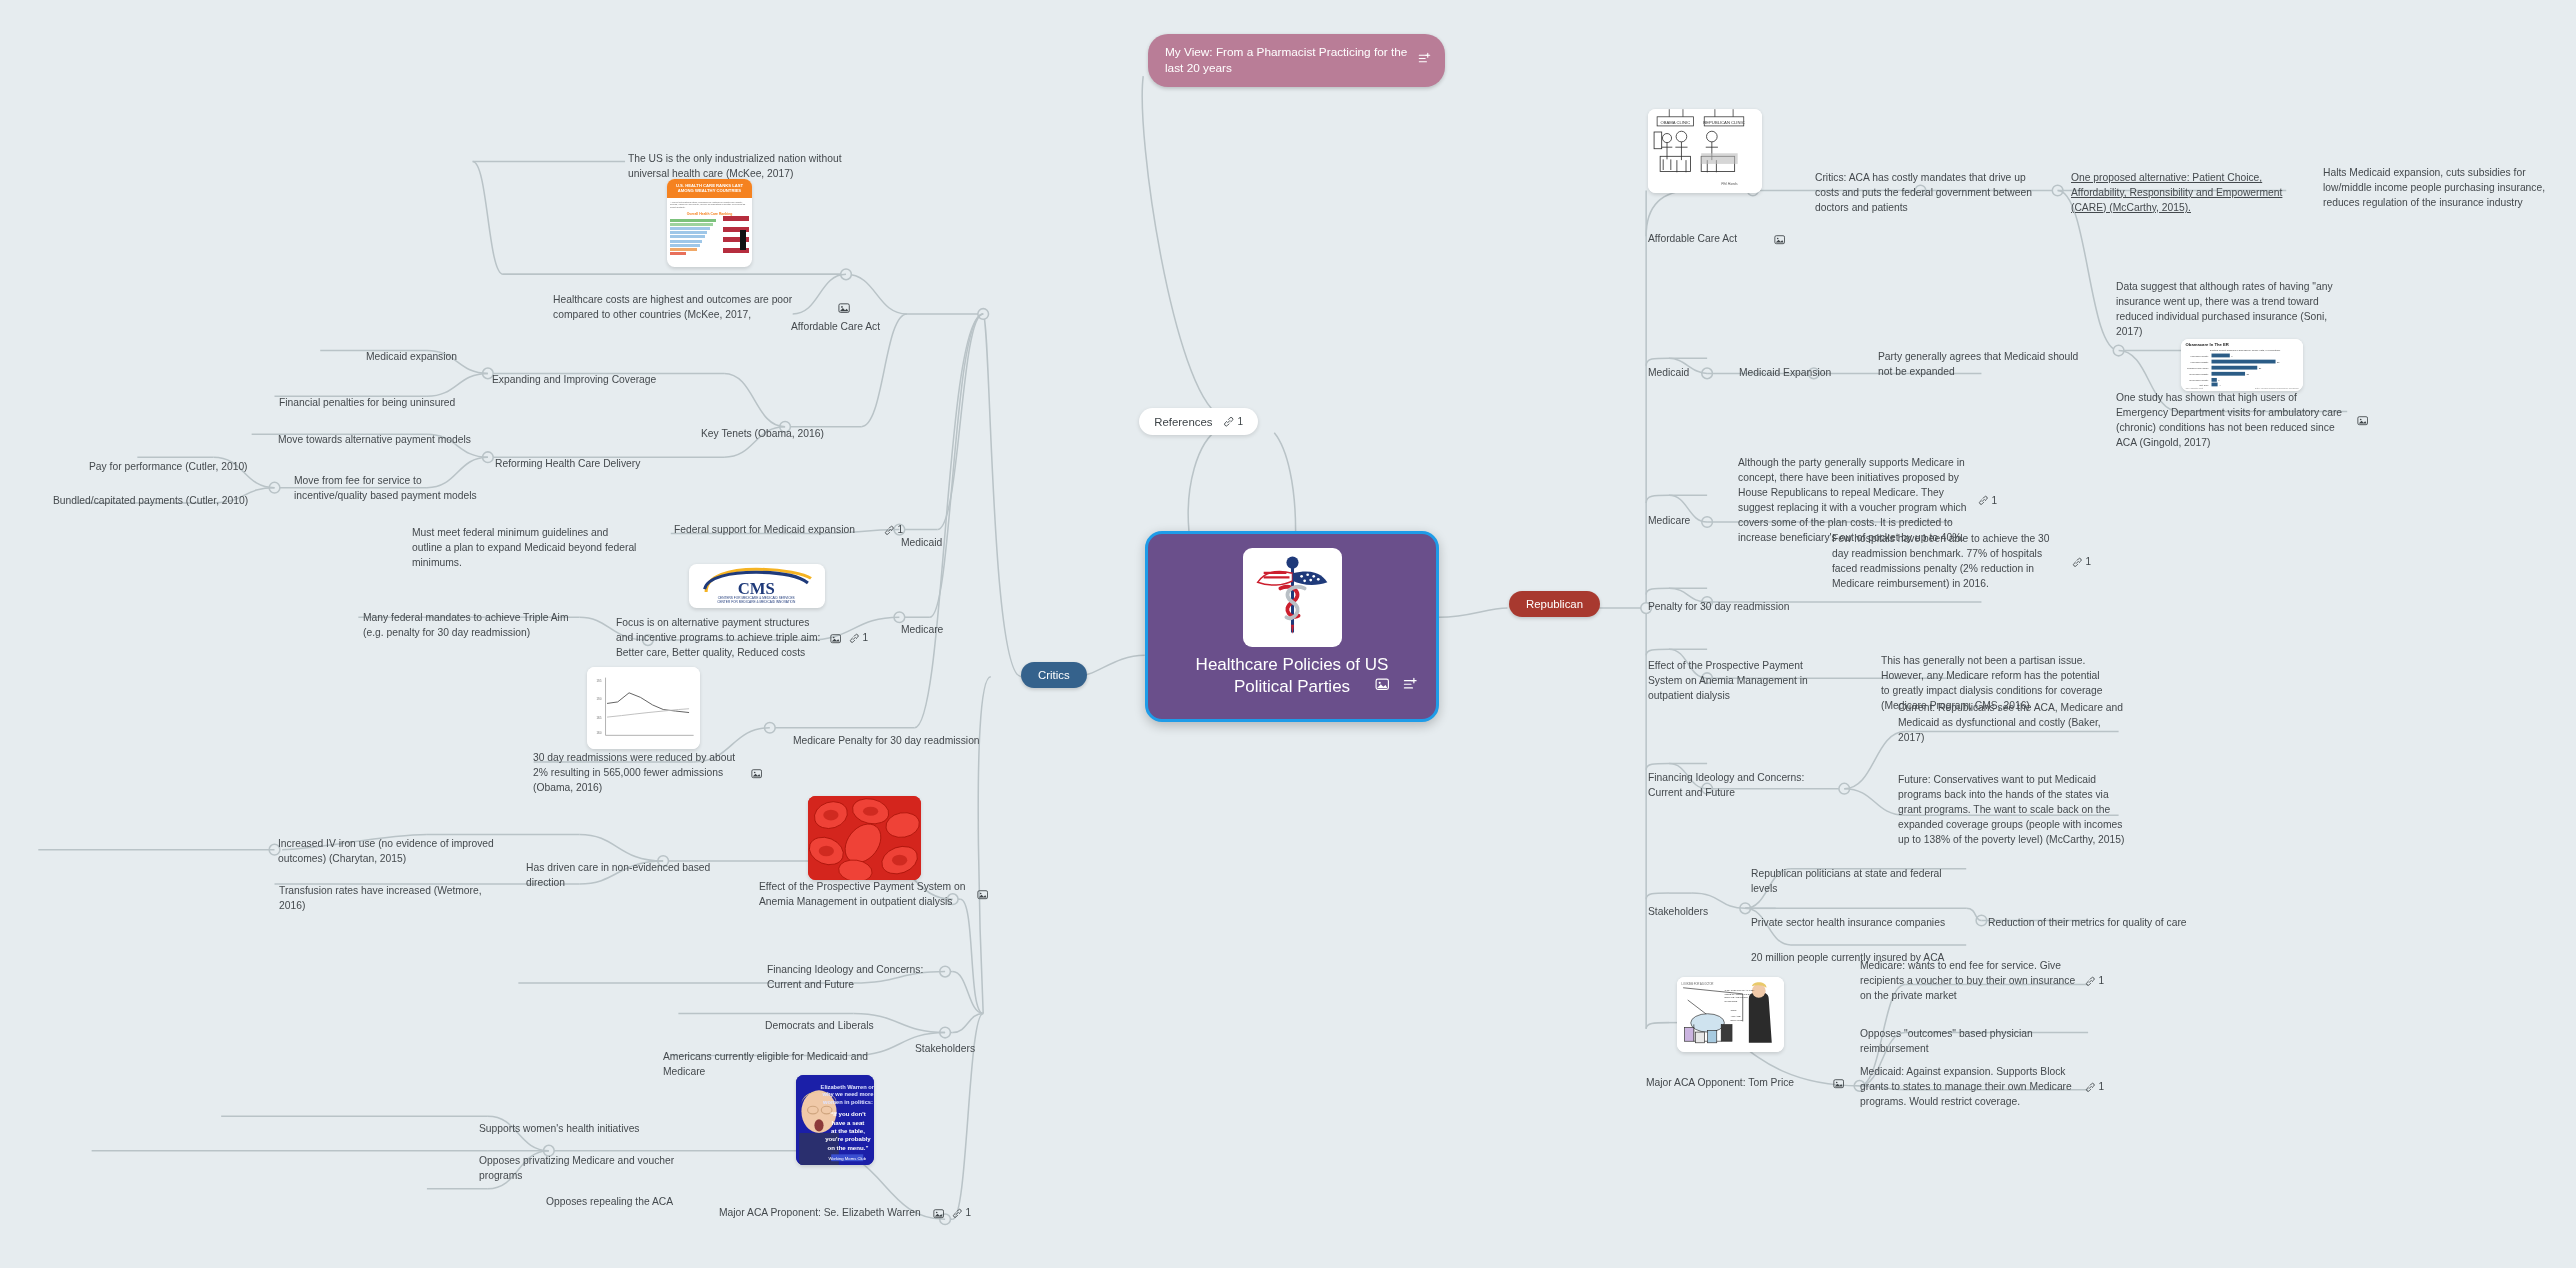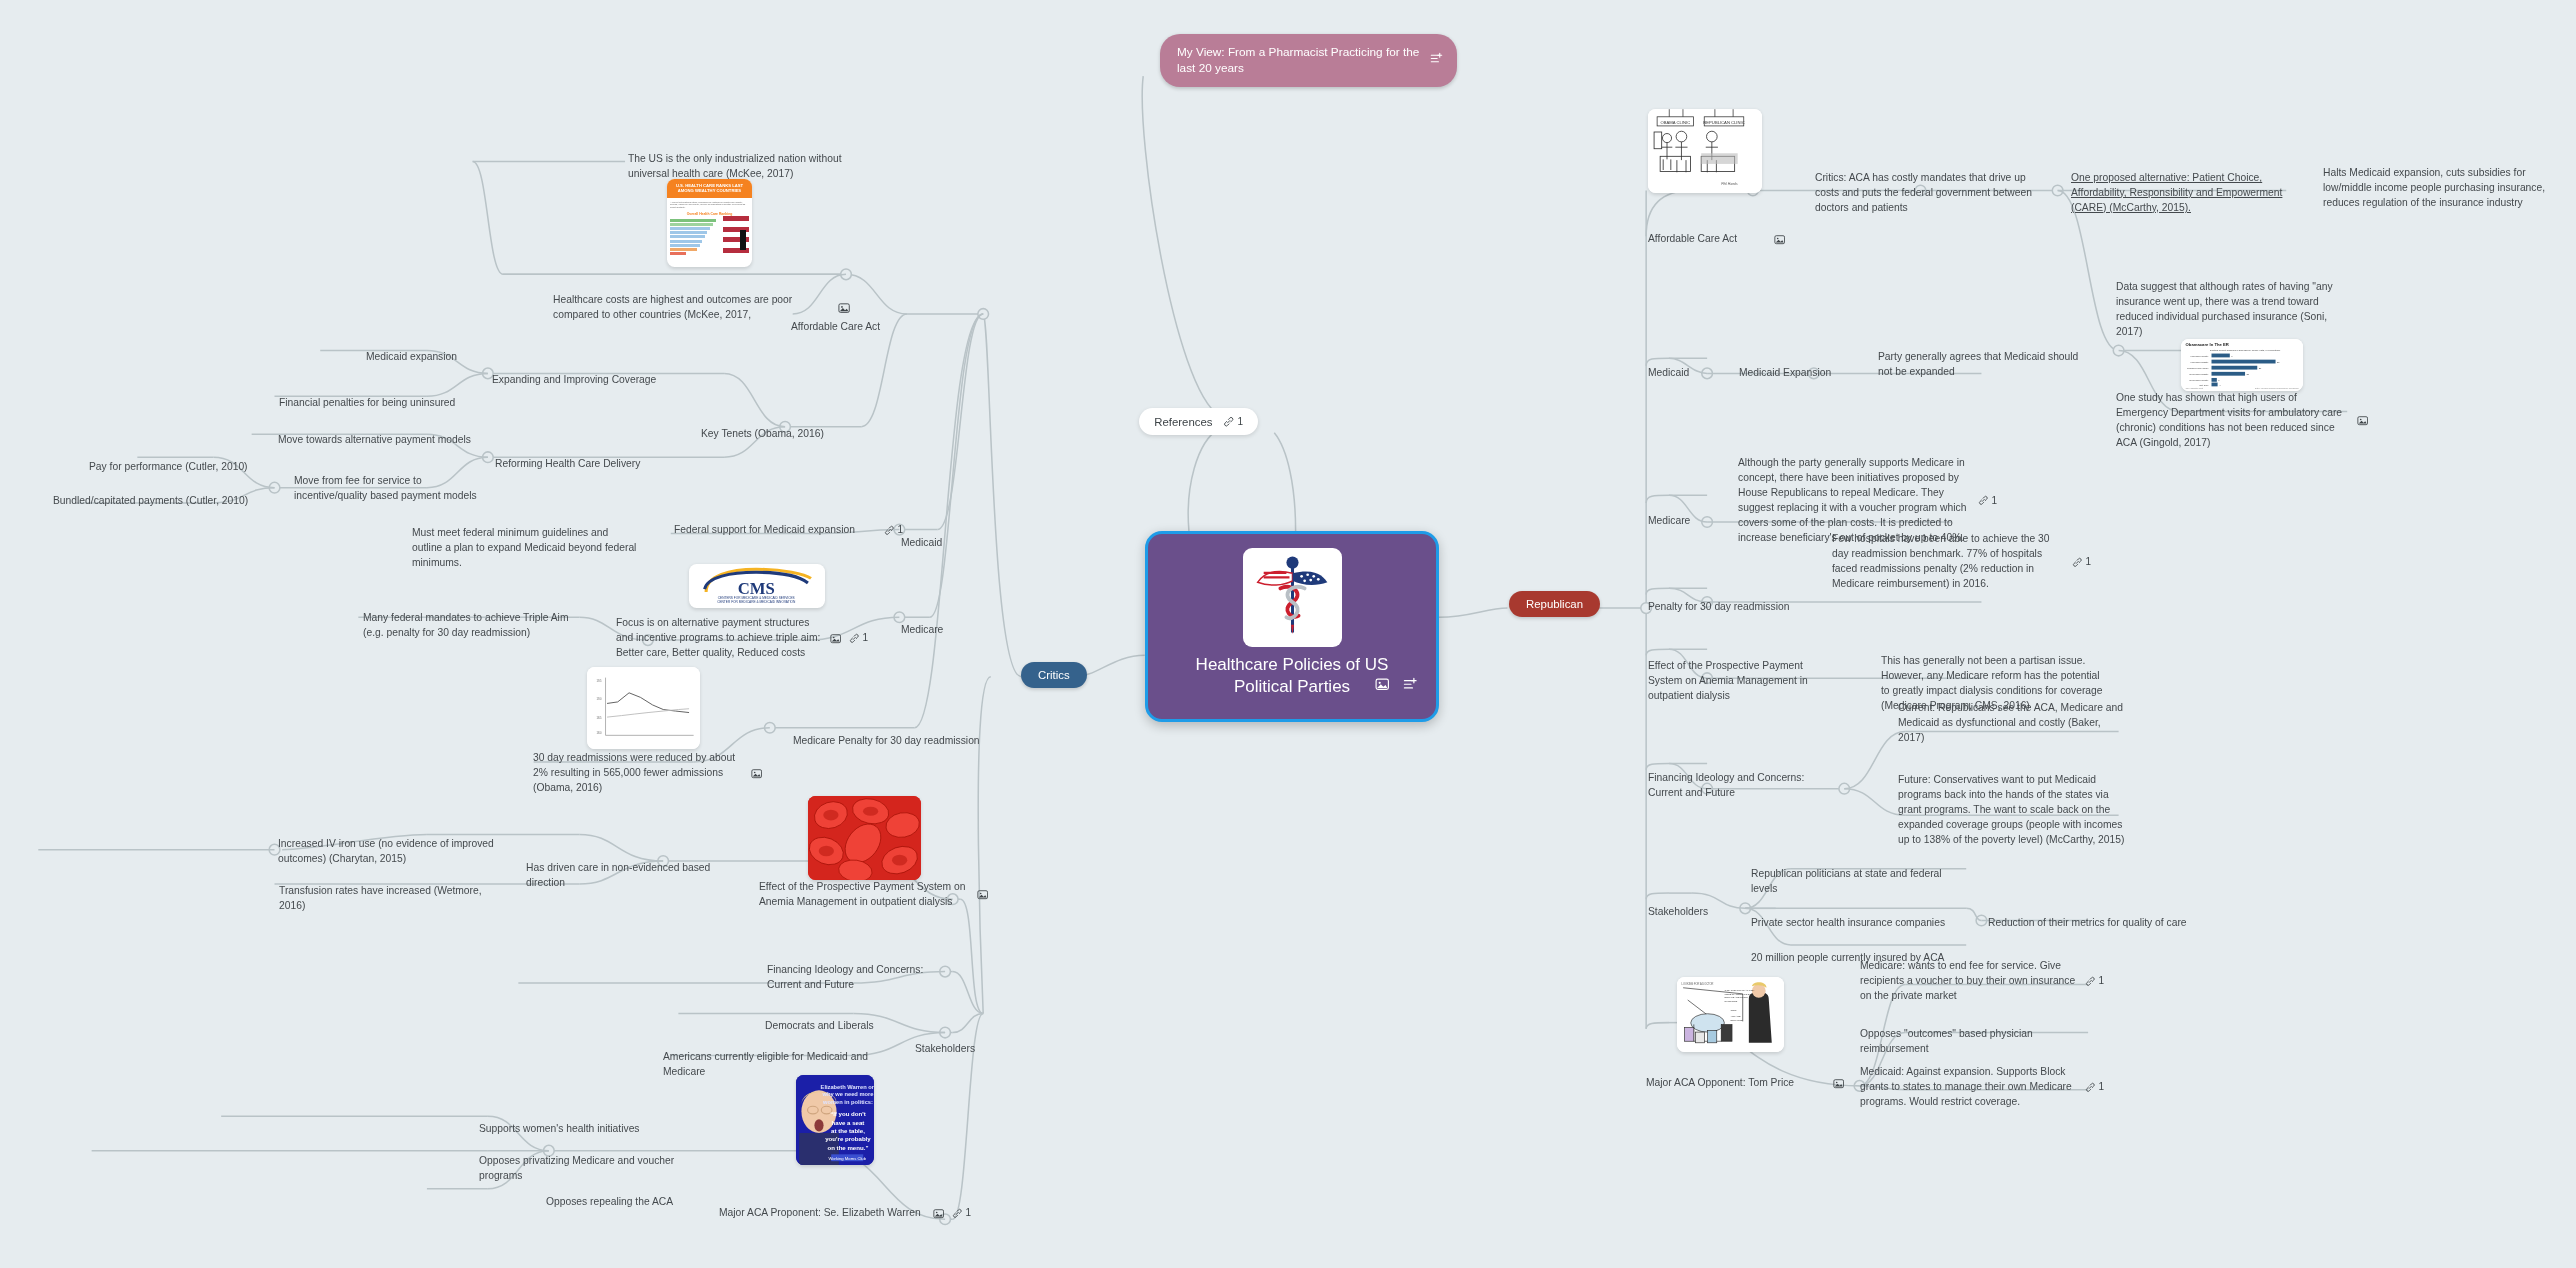--- a/index.html
+++ b/index.html
@@ -45,21 +45,21 @@
     border-radius:20px; padding:7.6px 15.2px;
     box-shadow:0 1.5px 4.6px rgba(0,0,0,0.13);
     gap:10.7px;
     text-align:center;
   }
   #myview {
     left:1148px; top:34px; width:297px;
     border-radius:20px; background:#b97d97;
     padding:10.7px 34px 10.7px 17px;
     text-align:left; justify-content:flex-start;
-    font-size:11.8px; line-height:1.35; white-space:normal;margin-left:12px;
+    font-size:11.8px; line-height:1.35; white-space:normal;
   }
   #myview .mv-ico { position:absolute; right:13.7px; top:50%; transform:translateY(-50%); }
 
   #references { left:1139px; top:408px; }
   #democrat { left:1021px; top:662px; background:#35628c; }
   #republican { left:1509px; top:591px; background:#a8392f; }
 
   
   #center {
     position:absolute; left:1145px; top:531px; width:294px; height:191px;

